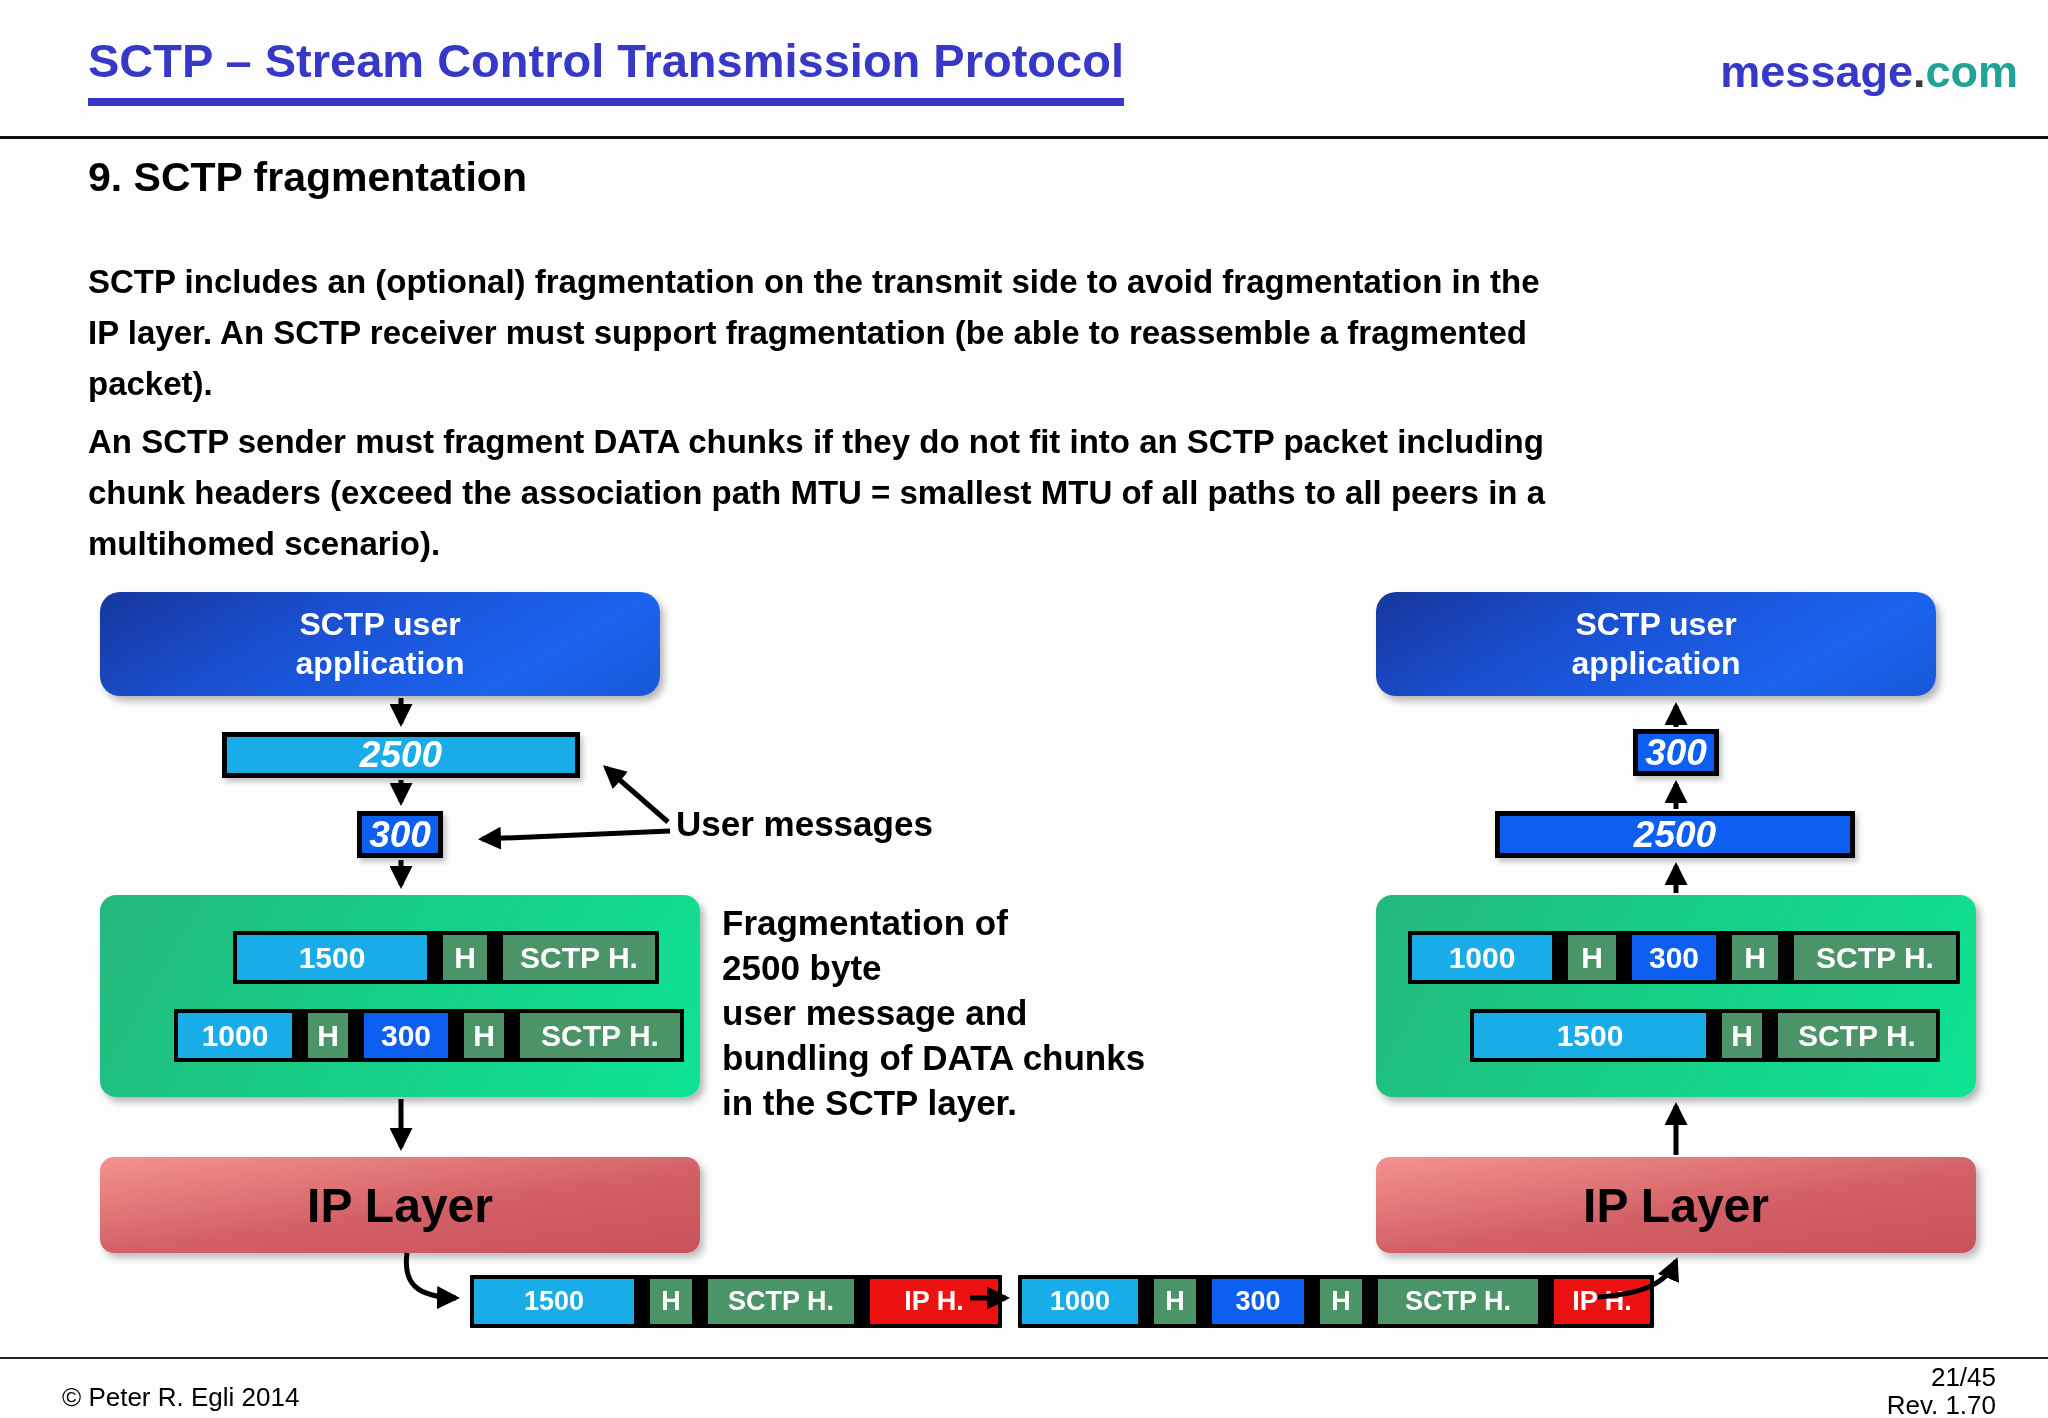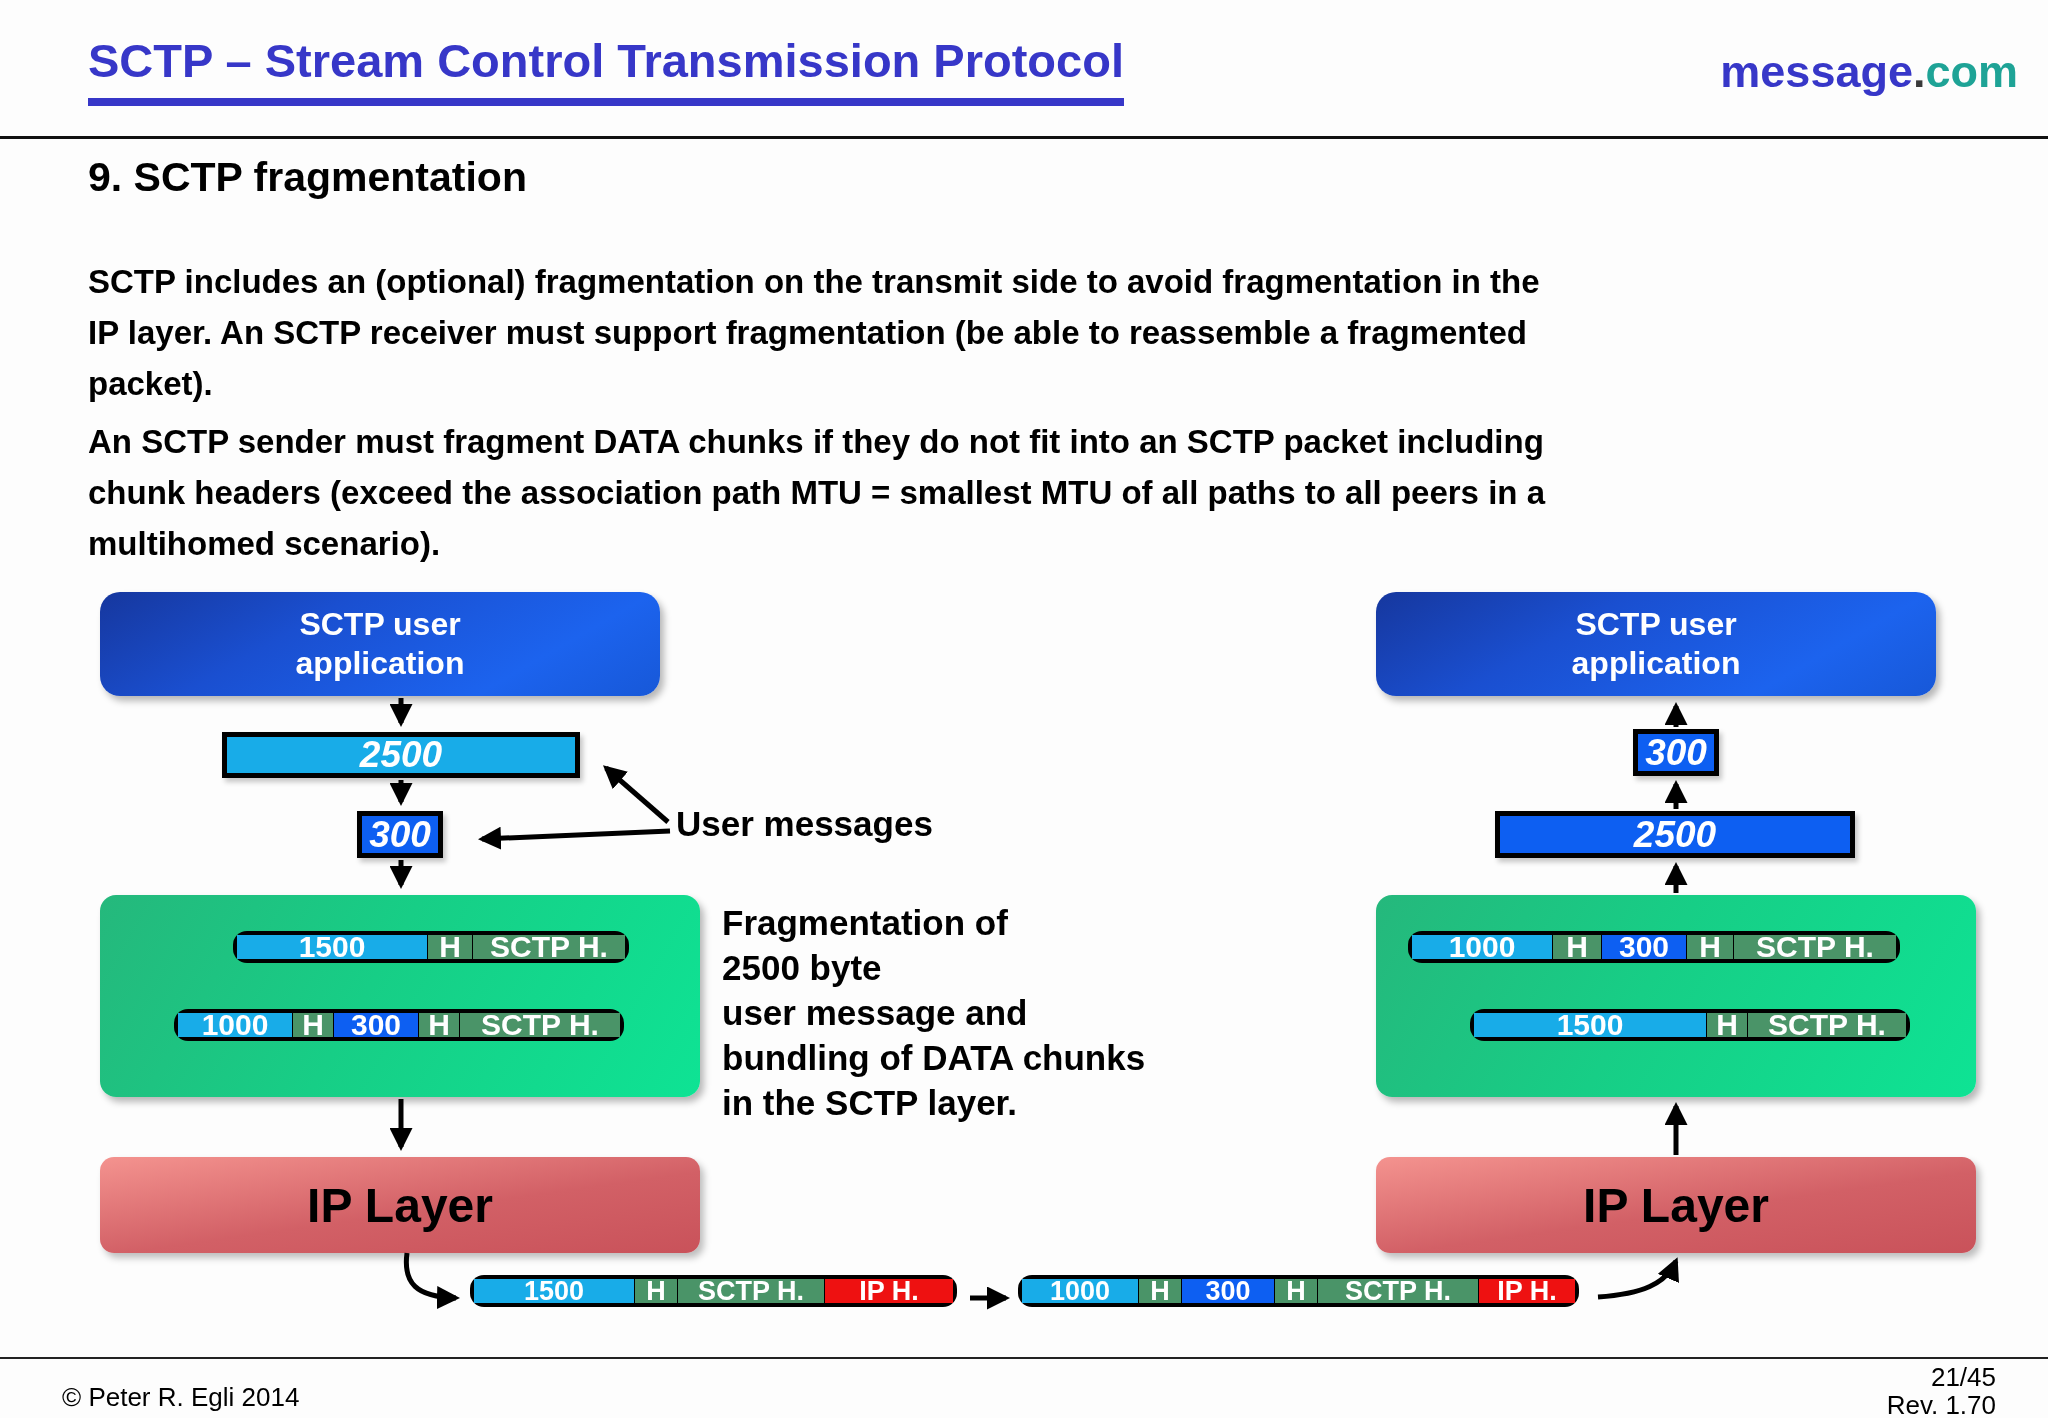--- a/index.html
+++ b/index.html
@@ -58,22 +58,22 @@
   .ipbox {
     width:600px; height:96px; border-radius:14px;
     background:linear-gradient(172deg, #F4938F 0%, #D26066 55%, #C9525A 100%);
     color:#000; font-size:48px; font-weight:bold;
     display:flex; align-items:center; justify-content:center;
     box-shadow:4px 5px 7px rgba(0,0,0,0.25);
   }
   
   .cellrow {
     position:absolute; display:flex; background:#000;
-    padding:4px; gap:1px; height:32px; box-sizing:border-box;
-    border-radius:14px;
+    padding:4px; gap:16px; height:53px; box-sizing:border-box;
+    border-radius:1px;
   }
   .cell {
     display:flex; align-items:center; justify-content:center;
     color:#fff; font-weight:bold; font-size:30px; white-space:nowrap;
   }
   .cellrow.small .cell { font-size:27px; }
   .cell.data  { background:var(--msg-cyan,#18ACE8); }
   .cell.chunk { background:var(--msg-blue,#0D5FF2); }
   .cell.hdr   { background:var(--hdr-green,#4A9468); }
   .cell.ip    { background:var(--ip-red,#EE1111); }

